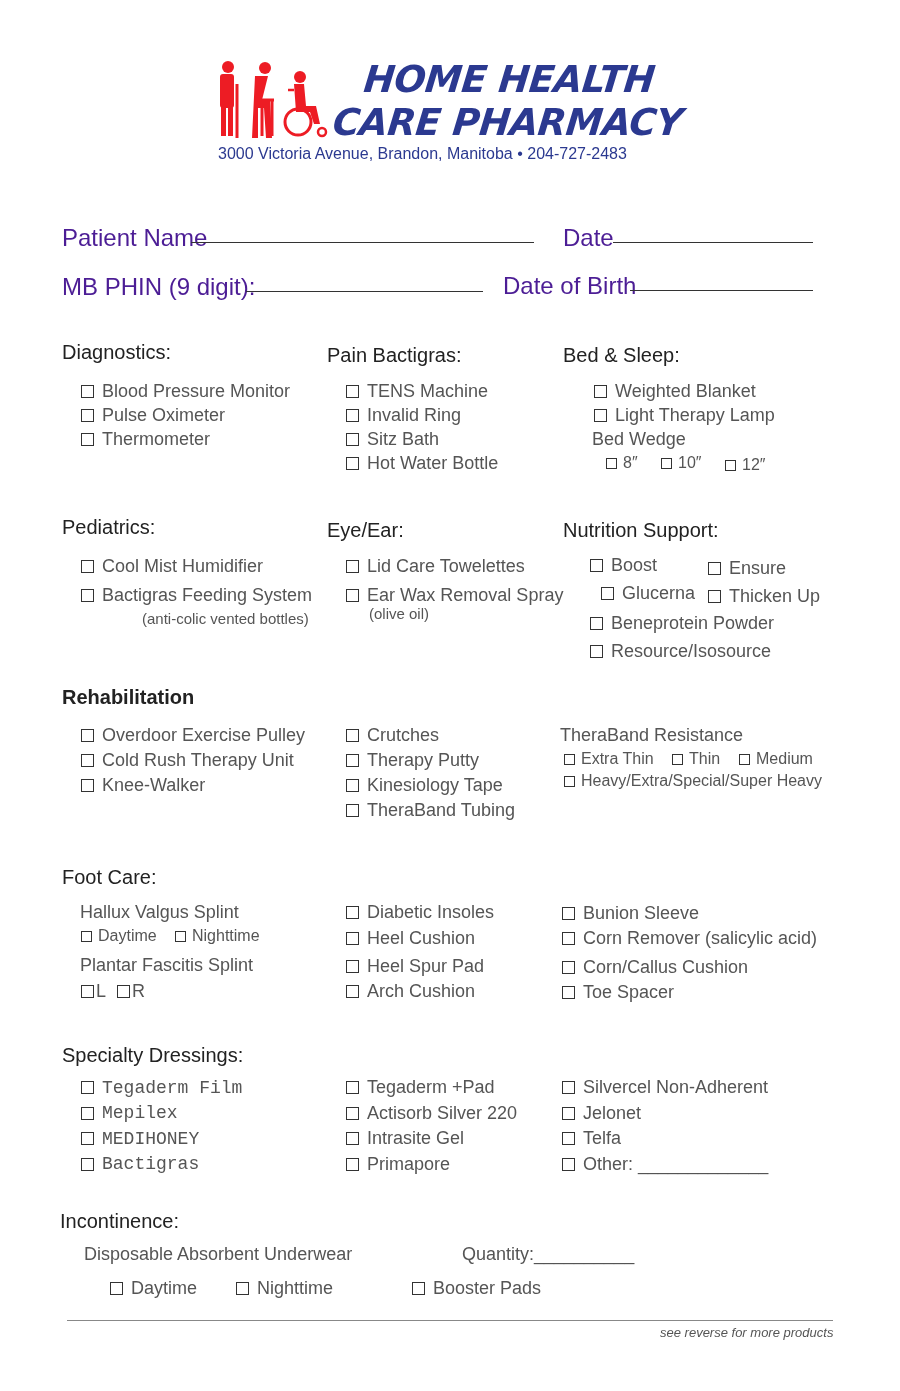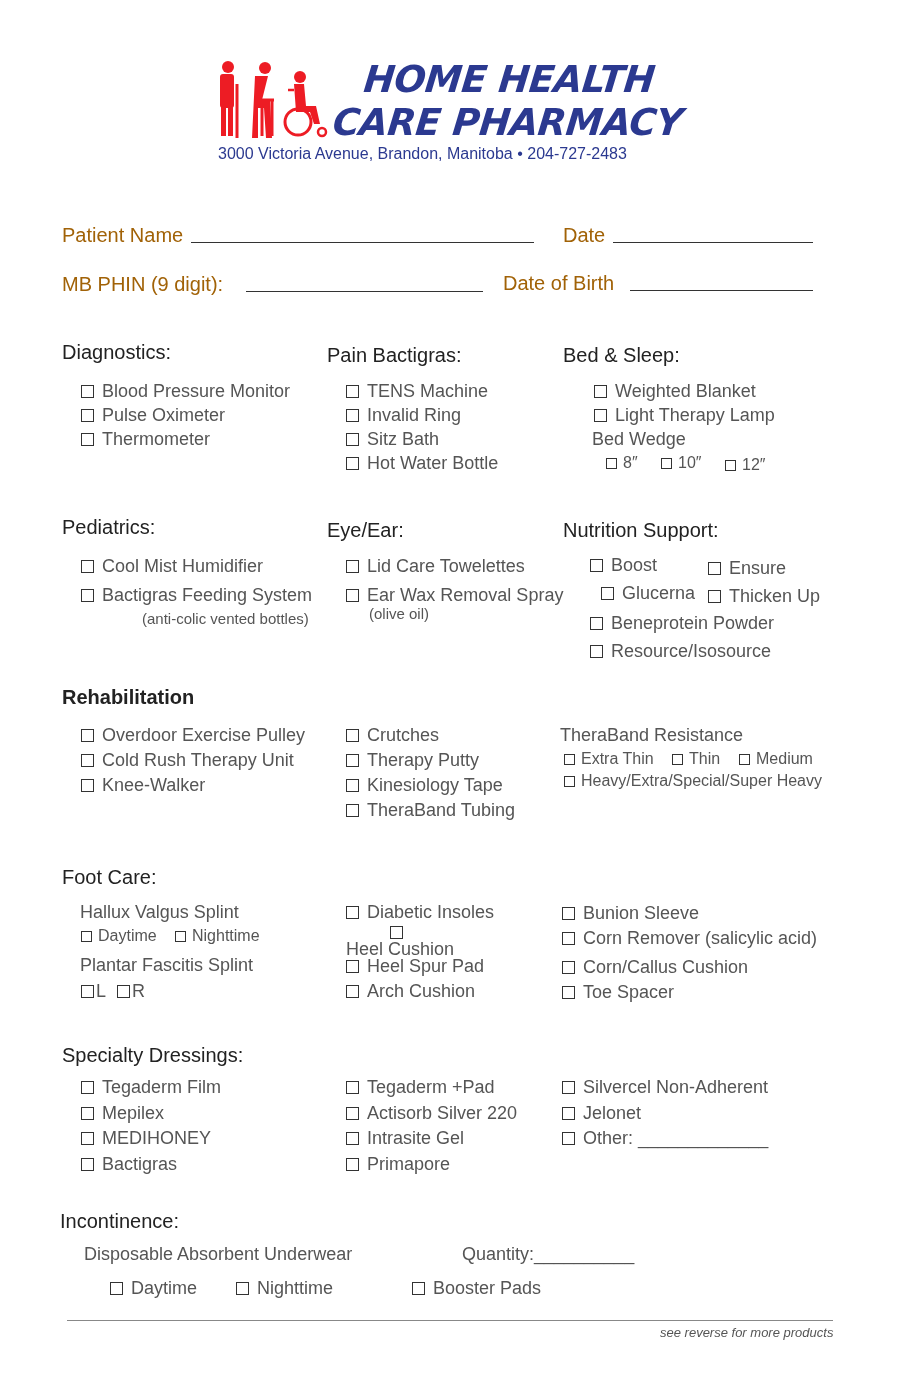--- a/index.html
+++ b/index.html
@@ -8,21 +8,21 @@
   .abs { position: absolute; }
   .logo-icon { left: 210px; top: 60px; width: 120px; height: 80px; }
   .brand-line1, .brand-line2 {
     font-family: "DejaVu Sans", sans-serif; font-weight: bold; font-style: italic;
     color: #2b3990; font-size: 37px; letter-spacing: -0.5px; white-space: nowrap;
     transform: skewX(-6deg); transform-origin: left;
   }
   .brand-line1 { left: 364px; top: 58px; }
   .brand-line2 { left: 333px; top: 101px; }
   .brand-address { left: 218px; top: 145px; color: #2b3990; font-size: 16px; white-space: nowrap; }
-  .field-label { font-size: 20px; color: #a16207; white-space: nowrap; }
+  .field-label { font-size: 24px; color: #4c1d95; white-space: nowrap; }
   .field-line { border-bottom: 1px solid #333; height: 1px; }
   .section-title { font-size: 20px; color: #222; white-space: nowrap; }
   .item { display: flex; align-items: center; font-size: 18px; color: #555; white-space: nowrap; height: 24px; }
   .box { display: inline-block; width: 13px; height: 13px; border: 1.6px solid #333; margin-right: 8px; flex: 0 0 auto; }
   .box.sm { width: 11px; height: 11px; border-width: 1.2px; margin-right: 6px; }
   .item.sm { font-size: 16px; height: 22px; }
   .note { font-size: 15px; color: #555; white-space: nowrap; }
   .sub-label { font-size: 18px; color: #555; white-space: nowrap; }
   .footer-rule { left: 67px; top: 1320px; width: 766px; border-top: 1px solid #888; }
   .footer-note { left: 660px; top: 1325px; font-size: 13px; font-style: italic; color: #555; white-space: nowrap; }
@@ -245,21 +245,21 @@
   </div>
 <div class="abs item" style="left:117px; top:979px;">
     <span class="box" style="margin-right:2px"></span>
     <span>R</span>
   </div>
 
 <div class="abs item" style="left:346px; top:900px;">
     <span class="box"></span>
     <span>Diabetic Insoles</span>
   </div>
-<div class="abs item" style="left:346px; top:926px;flex-direction:column;">
+<div class="abs item" style="left:346px; top:926px;">
     <span class="box"></span>
     <span>Heel Cushion</span>
   </div>
 <div class="abs item" style="left:346px; top:954px;">
     <span class="box"></span>
     <span>Heel Spur Pad</span>
   </div>
 <div class="abs item" style="left:346px; top:979px;">
     <span class="box"></span>
     <span>Arch Cushion</span>
@@ -276,21 +276,21 @@
 <div class="abs item" style="left:562px; top:955px;">
     <span class="box"></span>
     <span>Corn/Callus Cushion</span>
   </div>
 <div class="abs item" style="left:562px; top:980px;">
     <span class="box"></span>
     <span>Toe Spacer</span>
   </div>
 
 <div class="abs section-title" style="left:62px; top:1044px;">Specialty Dressings:</div>
-<div class="abs" style="left:81px; top:1075px;">
+<div class="abs" style="left:81px; top:1075px;font-family:Liberation Mono, monospace;">
   <div class="item" style="height:25.5px">
       <span class="box"></span>
       <span>Tegaderm Film</span>
     </div>
   <div class="item" style="height:25.5px">
       <span class="box"></span>
       <span>Mepilex</span>
     </div>
   <div class="item" style="height:25.5px">
       <span class="box"></span>
@@ -320,20 +320,24 @@
     </div>
 </div>
 <div class="abs" style="left:562px; top:1075px;">
   <div class="item" style="height:25.5px">
       <span class="box"></span>
       <span>Silvercel Non-Adherent</span>
     </div>
   <div class="item" style="height:25.5px">
       <span class="box"></span>
       <span>Jelonet</span>
+    </div>
+  <div class="item" style="height:25.5px">
+      <span class="box"></span>
+      <span>Telfa</span>
     </div>
   <div class="item" style="height:25.5px">
       <span class="box"></span>
       <span>Other: _____________</span>
     </div>
 </div>
 
 <div class="abs section-title" style="left:60px; top:1210px;">Incontinence:</div>
 <div class="abs sub-label" style="left:84px; top:1244px;">Disposable Absorbent Underwear</div>
 <div class="abs sub-label" style="left:462px; top:1244px;">Quantity:__________</div>

